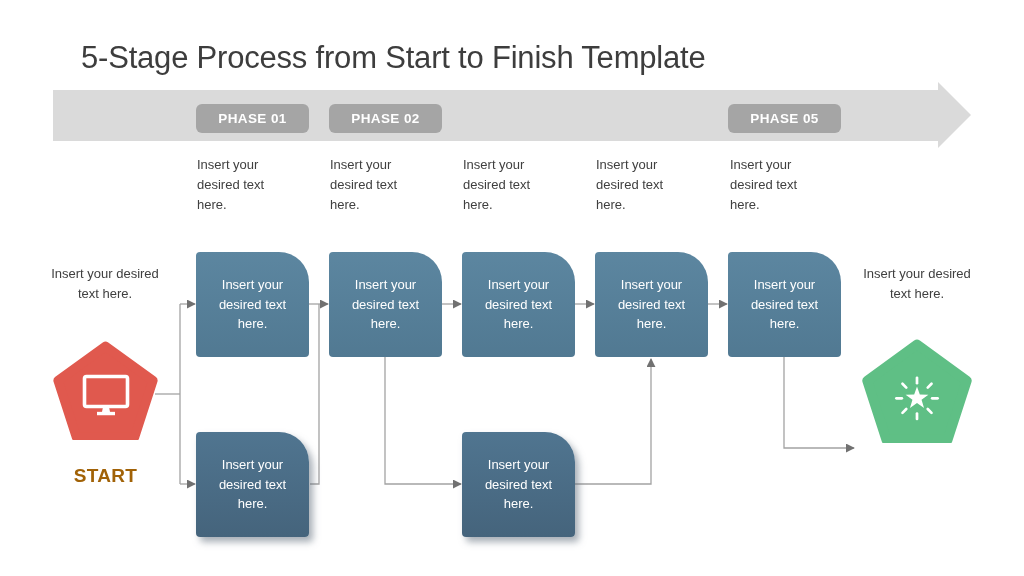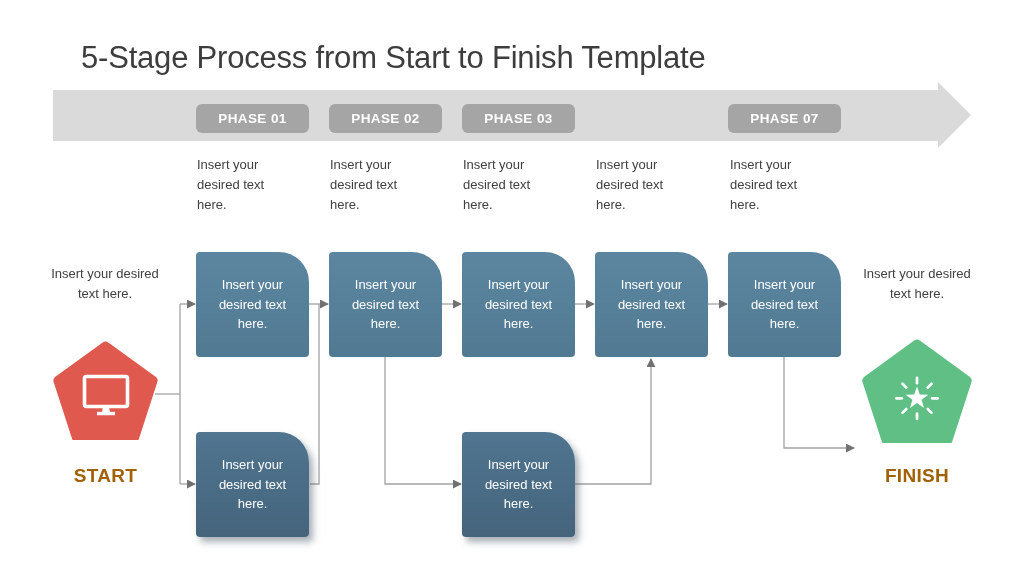--- a/index.html
+++ b/index.html
@@ -48,22 +48,21 @@
 
 <div class="canvas">
 
   <div class="title">5-Stage Process from Start to Finish Template</div>
 
   <div class="band"></div>
   <div class="band-head"></div>
 
   <div class="badge" style="left:196px">PHASE 01</div>
   <div class="badge" style="left:329px">PHASE 02</div>
-  <div class="badge" style="left:462px">PHASE 03</div>
-  <div class="badge" style="left:728px">PHASE 07</div>
+  <div class="badge" style="left:728px">PHASE 05</div>
 
   <div class="desc" style="left:197px">Insert your desired text here.</div>
   <div class="desc" style="left:330px">Insert your desired text here.</div>
   <div class="desc" style="left:463px">Insert your desired text here.</div>
   <div class="desc" style="left:596px">Insert your desired text here.</div>
   <div class="desc" style="left:730px">Insert your desired text here.</div>
 
   <svg class="connectors" viewBox="0 0 1024 576">
     <defs>
       <marker id="arw" viewBox="0 0 10 10" refX="9" refY="5" markerWidth="9" markerHeight="9" orient="auto" markerUnits="userSpaceOnUse">
@@ -134,15 +133,14 @@
         <line x1="33.9" y1="15.1" x2="37.4" y2="11.6"></line>
         <line x1="38" y1="25" x2="43" y2="25"></line>
         <line x1="33.9" y1="34.9" x2="37.4" y2="38.4"></line>
         <line x1="24" y1="39" x2="24" y2="44"></line>
         <line x1="14.1" y1="34.9" x2="10.6" y2="38.4"></line>
         <line x1="10" y1="25" x2="5" y2="25"></line>
         <line x1="14.1" y1="15.1" x2="10.6" y2="11.6"></line>
       </g>
     </svg>
   </div>
-  <div class="endlabel" style="left:862px; width:110px;">FINISH</div>
 
 </div>
 
 </body></html>

